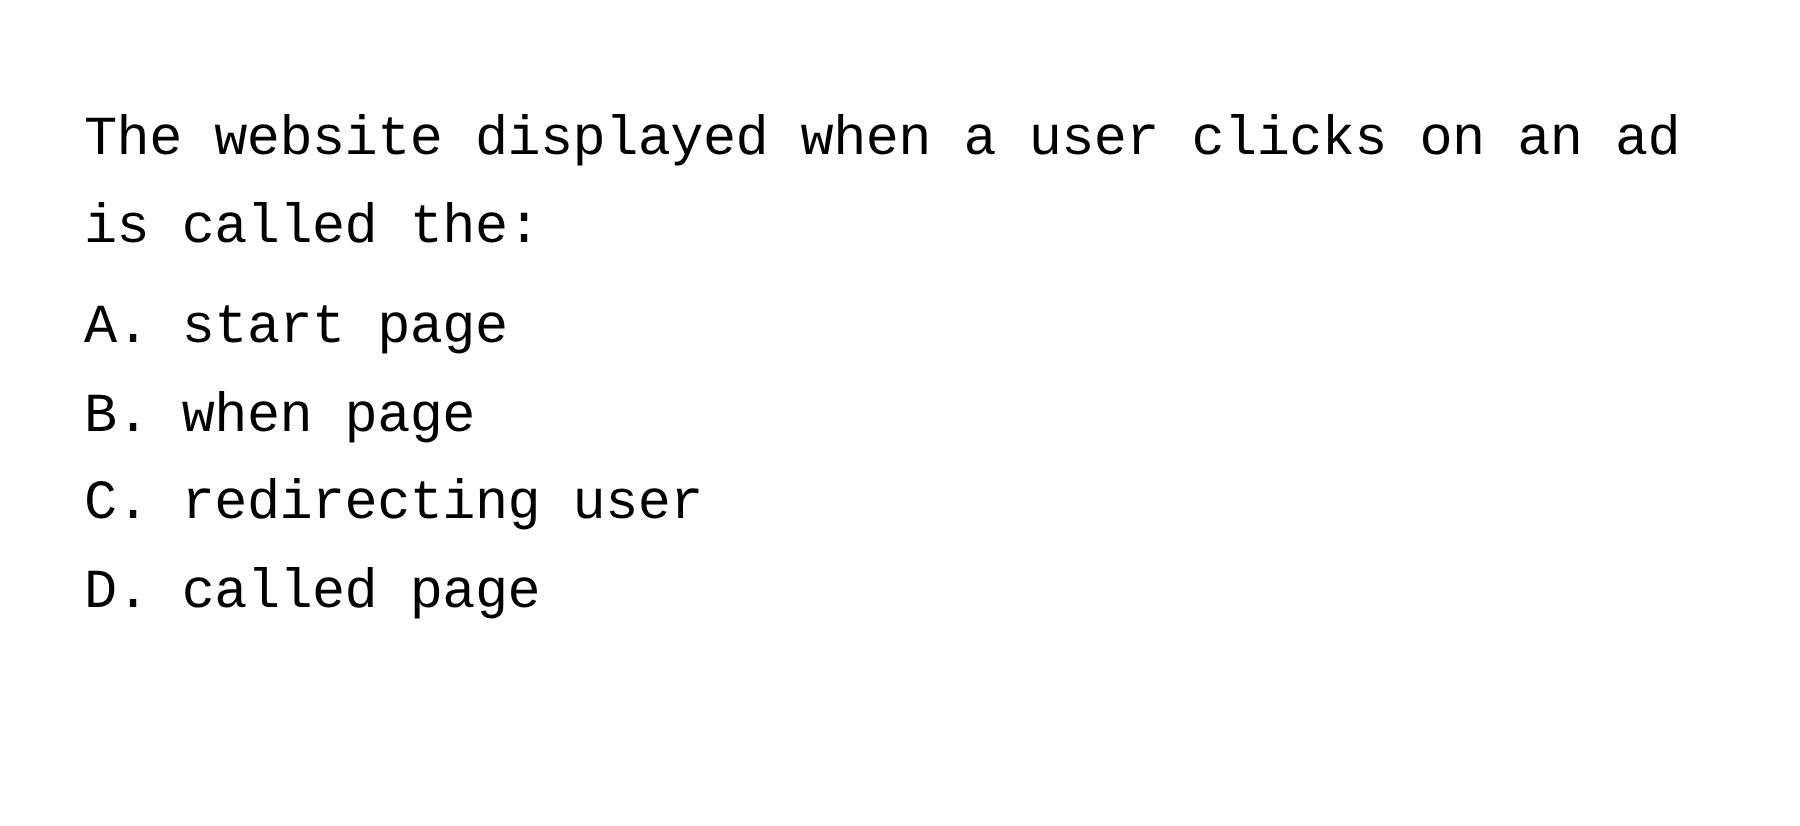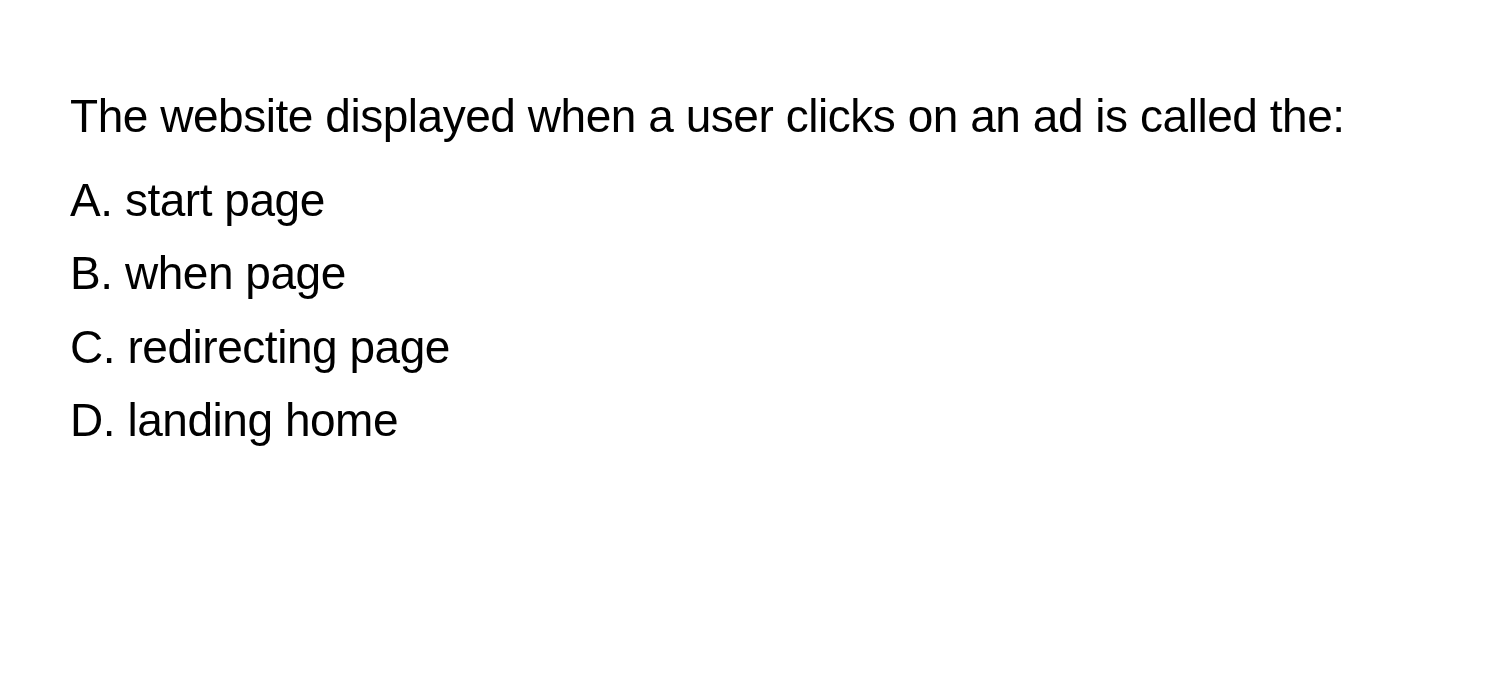--- a/index.html
+++ b/index.html
@@ -1,18 +1,19 @@
 <!DOCTYPE html>
 <html><head>
   <meta charset="utf-8">
   <style>
     * {
       margin: 0;
       padding: 0;
       box-sizing: border-box;
+      font-family: Liberation Mono, monospace;
     }
     body {
       font-family: -apple-system, BlinkMacSystemFont, "Segoe UI", Helvetica, Arial, sans-serif;
       background: #ffffff;
       color: #000000;
       width: 1500px;
       height: 688px;
       padding: 80px 70px;
       font-size: 46px;
       line-height: 1.6;
@@ -32,18 +33,18 @@
 <div class="option">
   <span>A.</span>
   <span>start page</span>
 </div>
 <div class="option">
   <span>B.</span>
   <span>when page</span>
 </div>
 <div class="option">
   <span>C.</span>
-  <span>redirecting page</span>
+  <span>redirecting user</span>
 </div>
 <div class="option">
   <span>D.</span>
-  <span>landing home</span>
+  <span>called page</span>
 </div>
 
 </body></html>

